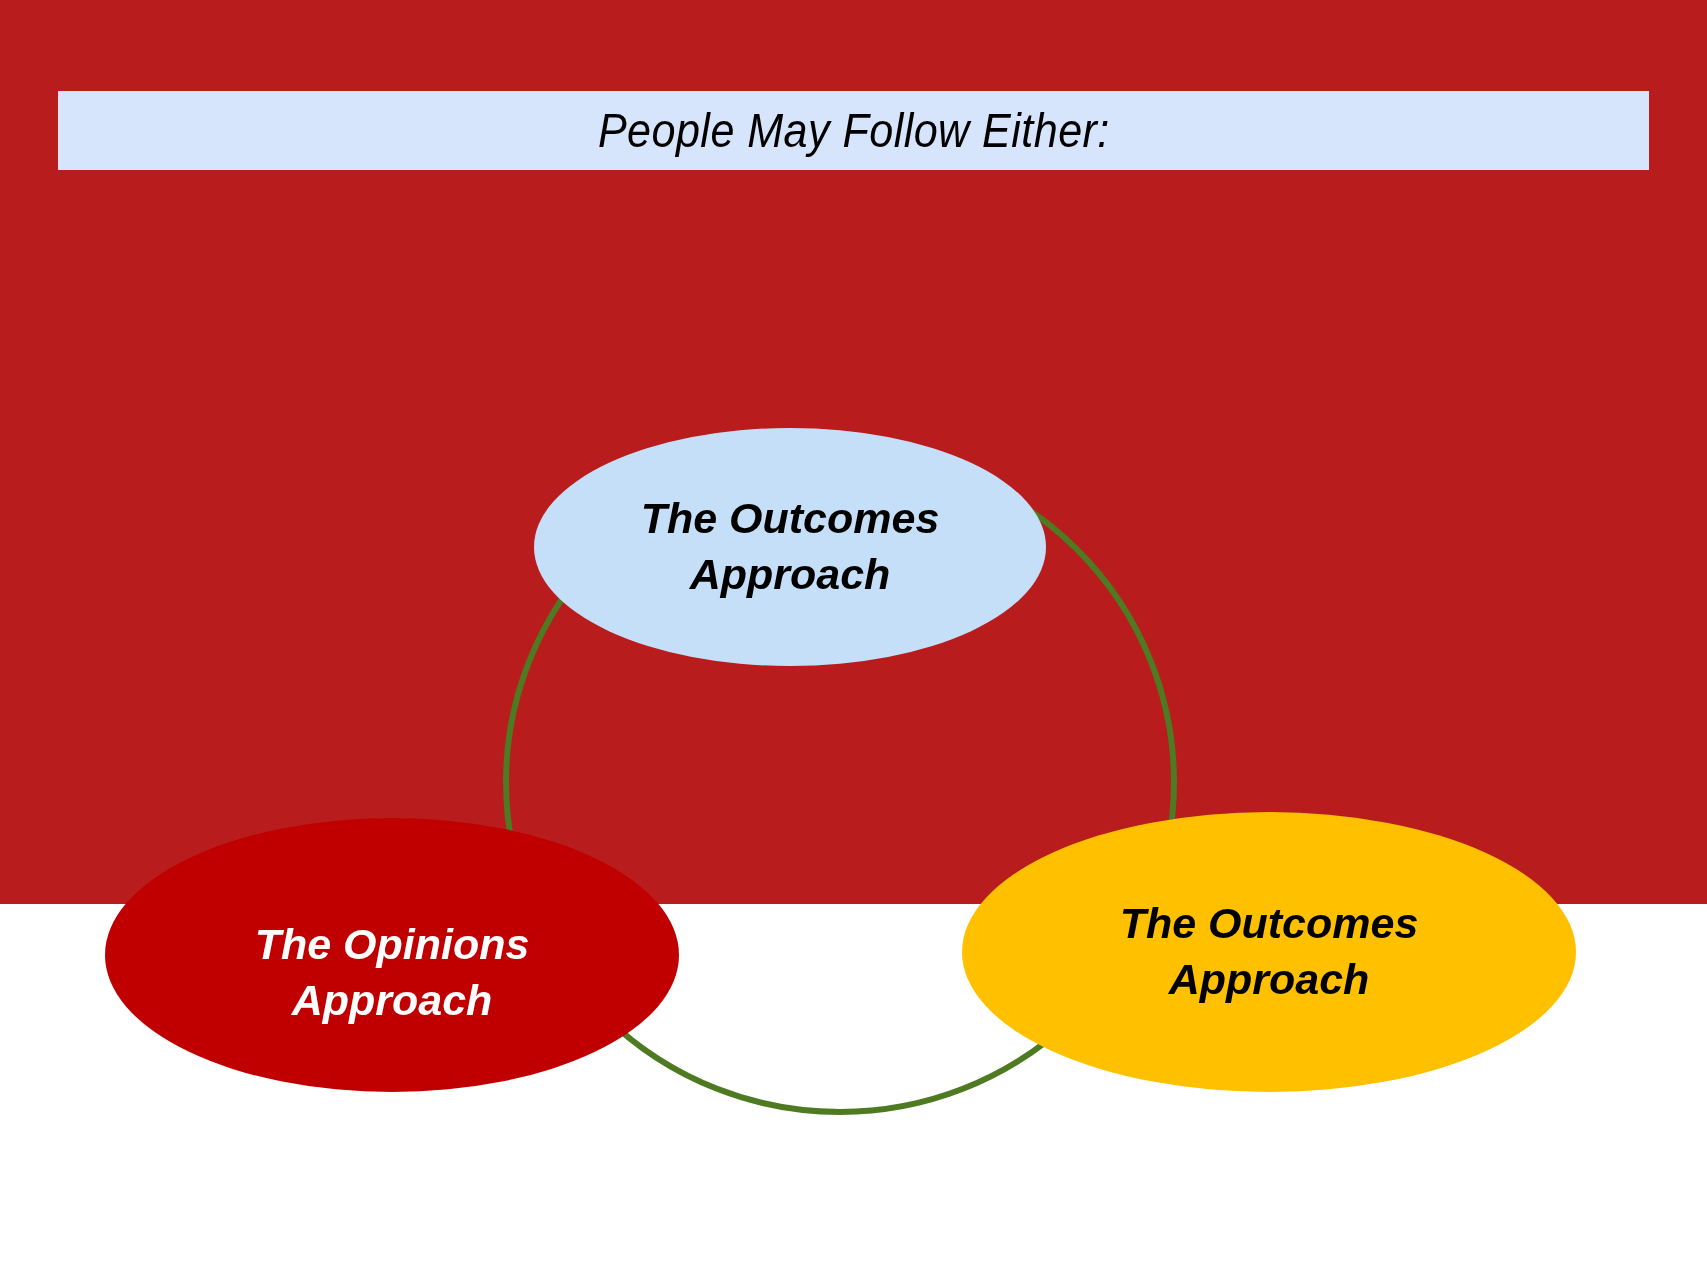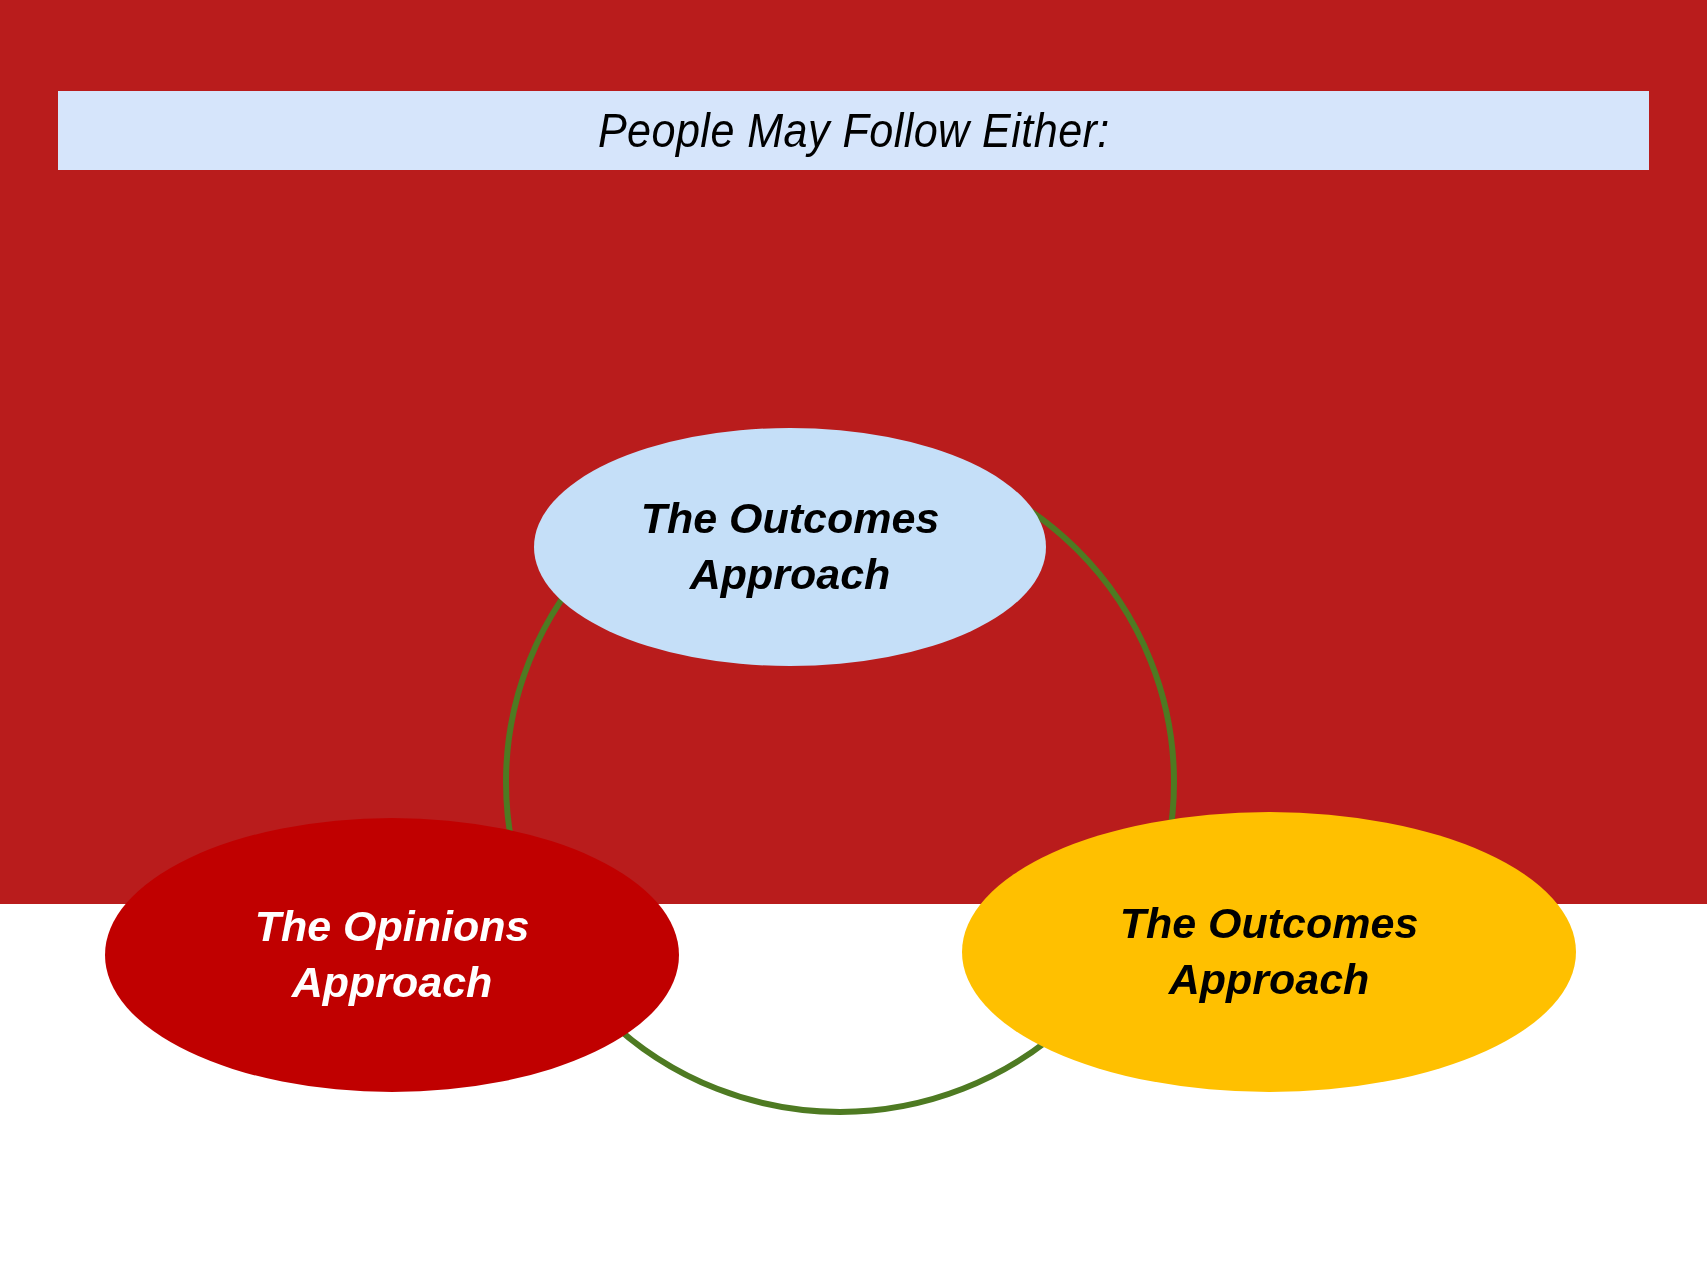--- a/index.html
+++ b/index.html
@@ -78,21 +78,21 @@
   #label-outcomes {
     left: 534px;
     top: 428px;
     width: 512px;
     height: 238px;
     font-size: 43px;
     color: #000000;
   }
   #label-opinions {
     left: 105px;
-    top: 818px;
+    top: 836px;
     width: 574px;
     height: 274px;
     font-size: 43px;
     color: #ffffff;
   }
   #label-options {
     left: 962px;
     top: 812px;
     width: 614px;
     height: 280px;

